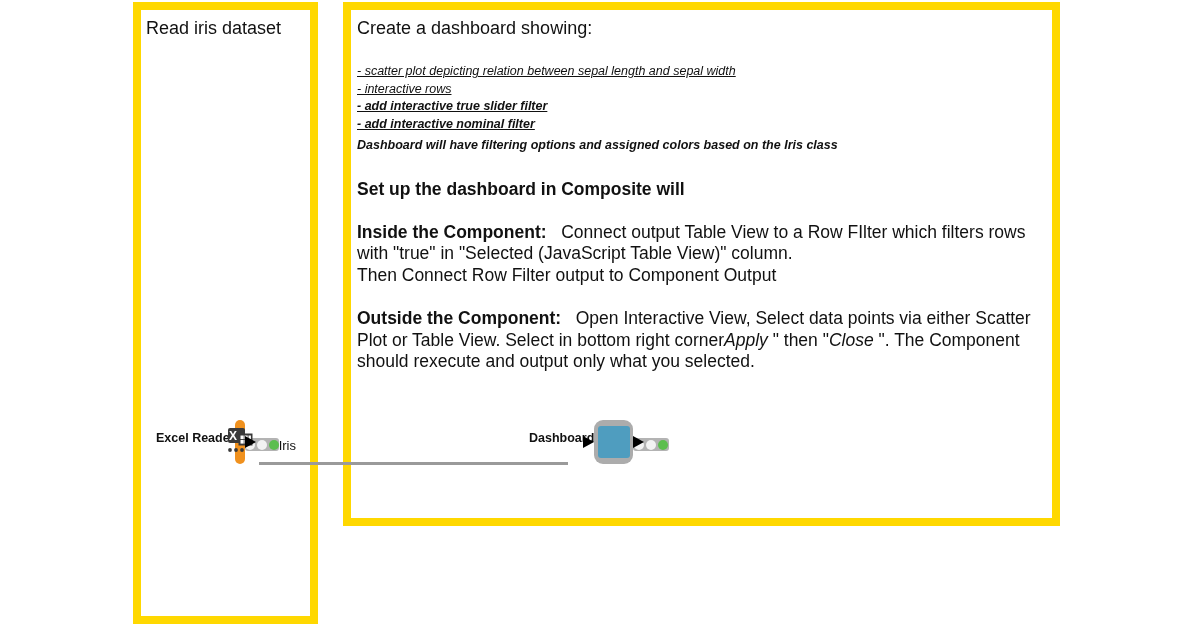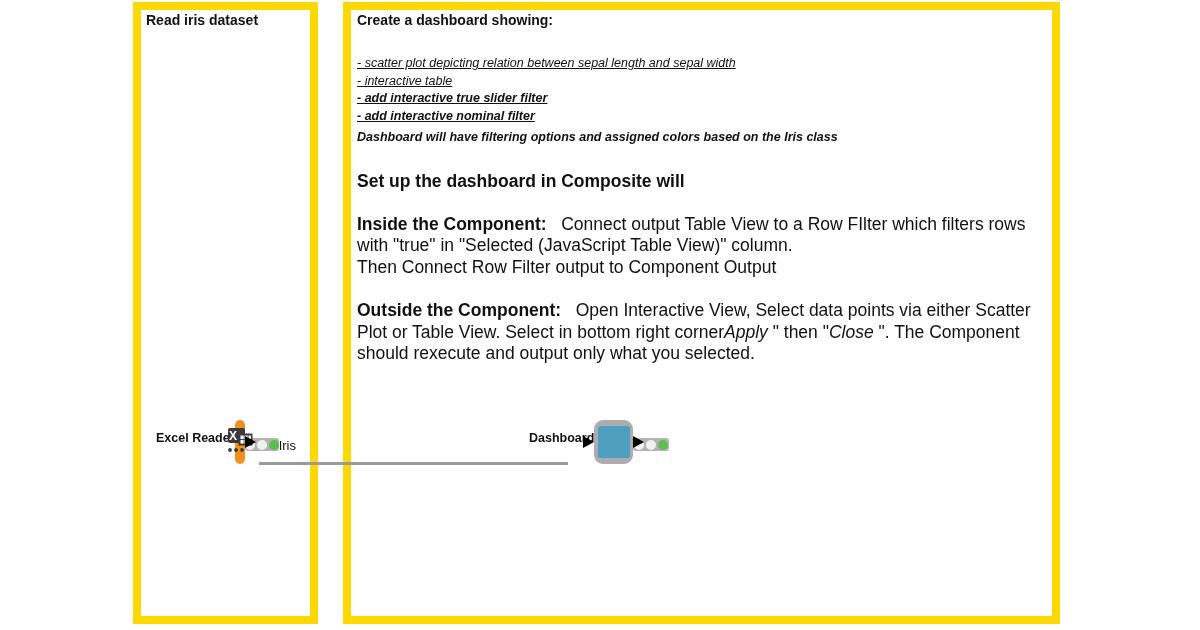--- a/index.html
+++ b/index.html
@@ -6,22 +6,22 @@
   .canvas{
     position:relative;width:1200px;height:630px;background:#ffffff;overflow:hidden;
     font-family:"Liberation Sans","DejaVu Sans",sans-serif;color:#111;
   }
   
   .annotation{
     position:absolute;box-sizing:border-box;background:#ffffff;
     border:8px solid #FFD800;z-index:1;
   }
   .ann-left{left:133px;top:2px;width:185px;height:622px;padding:0 5px;}
-  .ann-right{left:343px;top:2px;width:717px;height:622px;padding:0 6px;}
-  .ann-title{font-size:14px;font-weight:bold;line-height:21px;}
+  .ann-right{left:343px;top:2px;width:717px;height:524px;padding:0 6px;}
+  .ann-title{font-size:18px;font-weight:normal;line-height:21px;margin-top:8px;}
   .ann-list{margin-top:24px;font-size:12.5px;font-style:italic;line-height:17.5px;text-decoration:underline;}
   .ann-note{margin-top:4px;font-size:12.5px;font-style:italic;line-height:17.5px;font-weight:bold;}
   .ann-subtitle{margin-top:24px;font-size:17.5px;font-weight:bold;line-height:21px;}
   .para{margin-top:22px;font-size:17.5px;line-height:21.5px;white-space:pre-wrap;}
   
   .wire{position:absolute;left:259px;top:462px;width:309px;height:3px;background:#9a9a9a;z-index:2;}
   
   .node{position:absolute;width:140px;display:flex;flex-direction:row;align-items:center;z-index:3;}
   .node-label{font-size:12.5px;font-weight:bold;line-height:14px;margin-bottom:8px;white-space:nowrap;}
   .node-body{position:relative;width:44px;height:44px;border-radius:7px;}
@@ -45,21 +45,21 @@
 <div class="canvas">
 
   <div class="annotation ann-left">
     <div class="ann-title">Read iris dataset</div>
   </div>
 
   <div class="annotation ann-right">
     <div class="ann-title">Create a dashboard showing:</div>
     <div class="ann-list">
       <div><span style="font-style: italic;">- scatter plot depicting relation between sepal length and sepal width</span></div>
-      <div><span style="font-style: italic;">- interactive table</span></div>
+      <div><span style="font-style: italic;">- interactive rows</span></div>
       <div><span style="font-weight: bold; font-style: italic;">- add interactive true slider filter</span></div>
       <div><span style="font-weight: bold; font-style: italic; margin-top: 44px;">- add interactive nominal filter</span></div>
     </div>
     <div class="ann-note">Dashboard will have filtering options and assigned colors based on the Iris class</div>
     <div class="ann-subtitle">Set up the dashboard in Composite will</div>
     <div class="para"><span style="font-weight: bold;">Inside the Component:</span><span>   Connect output Table View to a Row FIlter which filters rows with "true" in "Selected (JavaScript Table View)" column.
 Then Connect Row Filter output to Component Output</span></div>
     <div class="para"><span style="font-weight: bold;">Outside the Component:</span><span>   Open Interactive View, Select data points via either Scatter Plot or Table View. Select in bottom right corner</span><span style="font-style: italic;">Apply</span><span> " then "</span><span style="font-style: italic;">Close</span><span> ". The Component should rexecute and output only what you selected.</span></div>
   </div>
 

